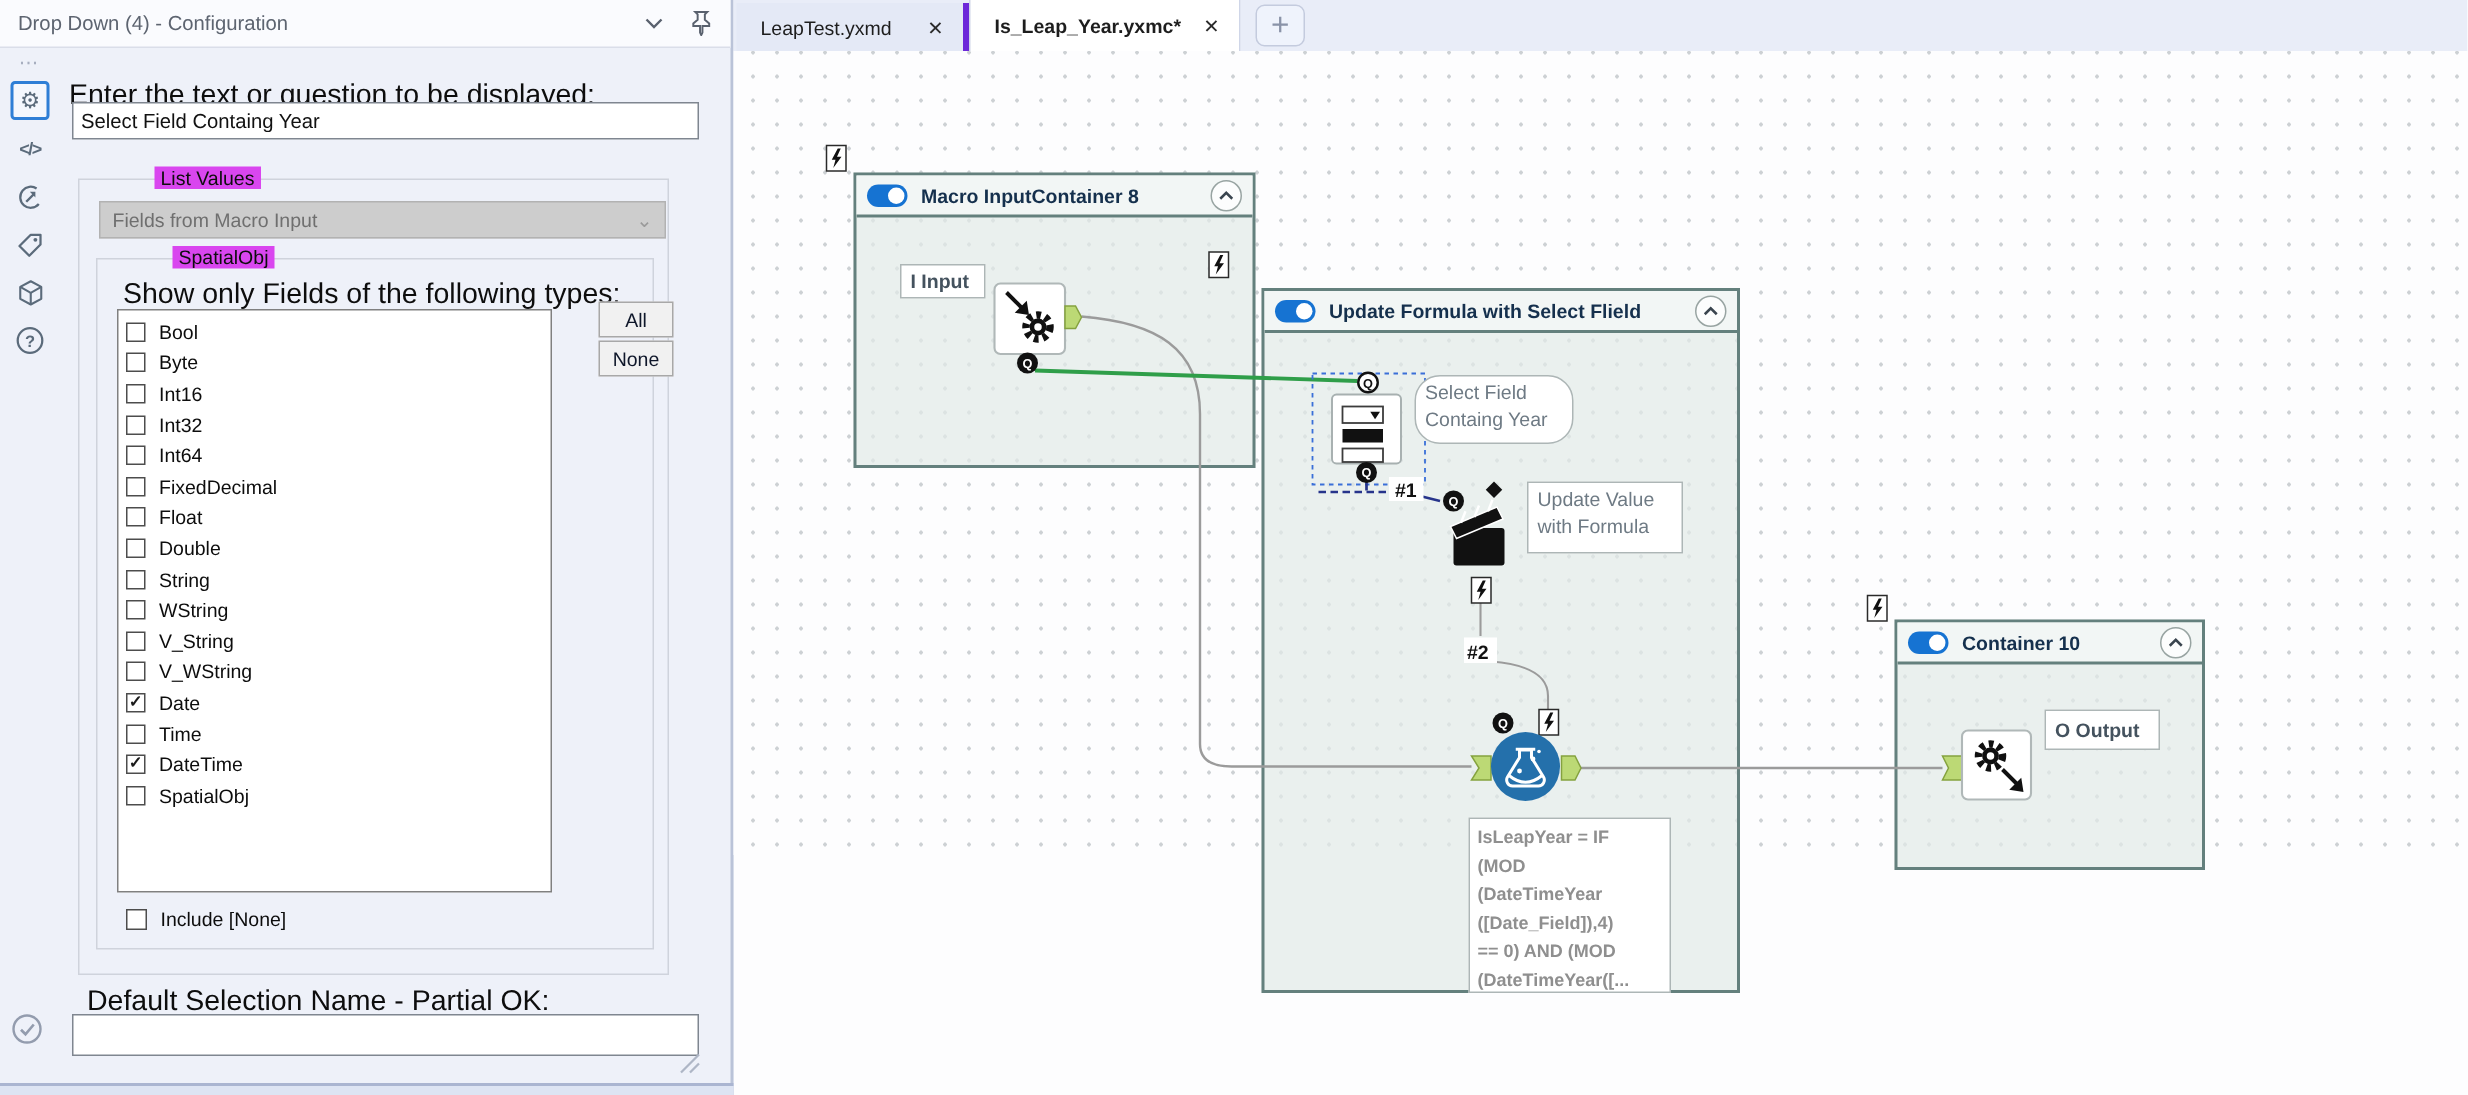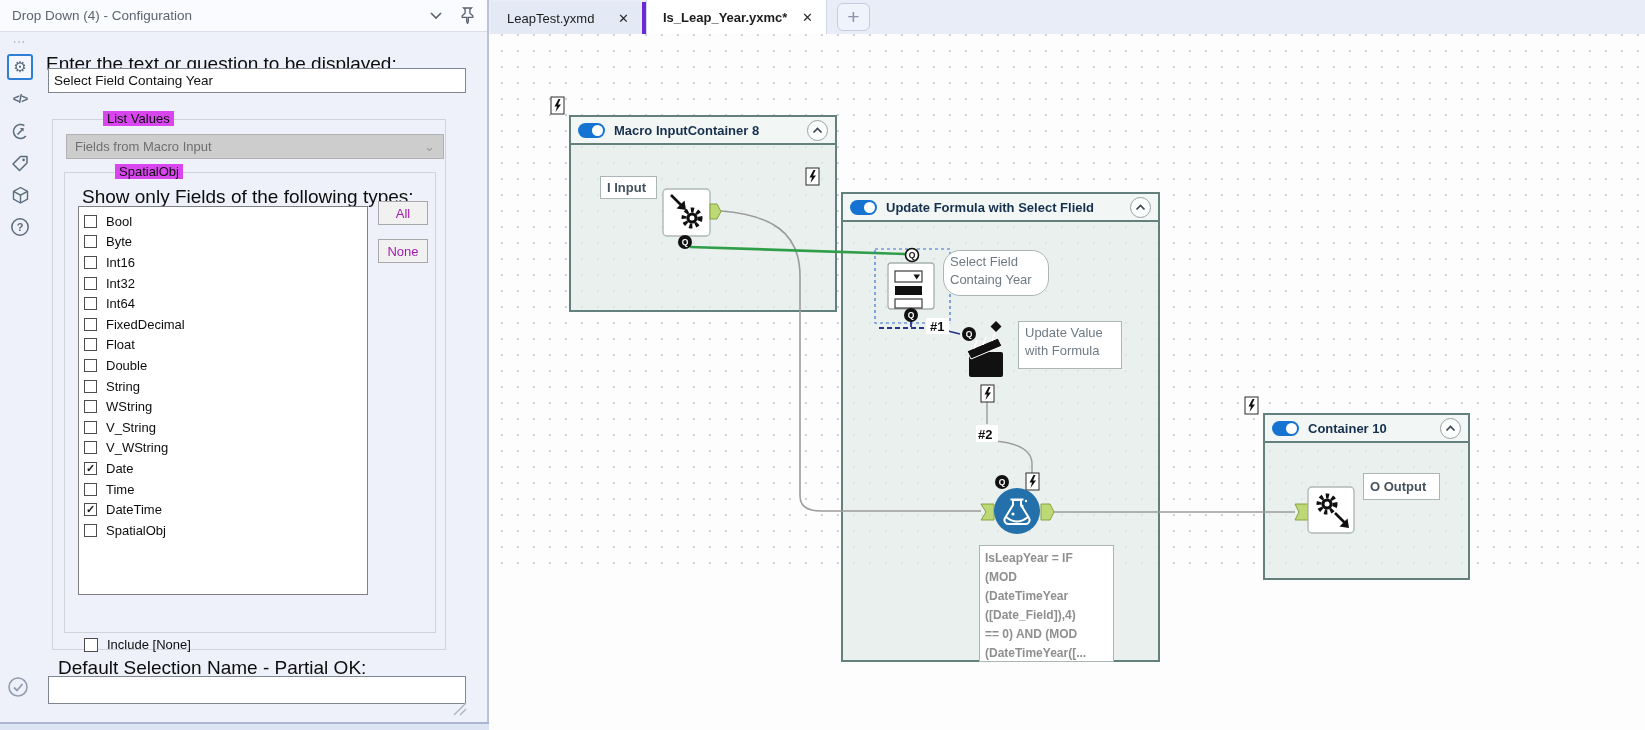--- a/index.html
+++ b/index.html
@@ -40,23 +40,23 @@
              padding-top:4px; }
   .type-row { display:flex; align-items:center; height:20.6px; padding-left:5px; }
   .cb { width:13px; height:13px; border:1px solid #4d4d4d; background:#fff; margin-right:9px;
         display:flex; align-items:center; justify-content:center; font-size:11px; font-weight:bold;
         color:#1a1a1a; line-height:11px; flex:none; }
   .cb span { visibility:hidden; }
   .cb.on span { visibility:visible; }
   .type-lbl { font-size:13px; color:#0d0d0d; }
 
   .win-btn { position:absolute; width:50px; height:24px; background:#f1f1f1; border:1px solid #a8a8a8;
-             font-size:13px; color:#a21caf; display:flex; align-items:center; justify-content:center; }
-
-  .inc-row { position:absolute; display:flex; align-items:flex-end;margin-top:32px; }
+             font-size:13px; color:#0f172a; display:flex; align-items:center; justify-content:center;margin-left:21px; }
+
+  .inc-row { position:absolute; display:flex; align-items:flex-end; }
   .inc-row .cb { width:14px; height:14px; margin-right:9px; }
   .inc-row .type-lbl { font-size:13px; }
 
   .bottom-band { position:absolute; left:0; right:-2px; bottom:0; height:8px; background:#dde4f3;
                  border-top:2px solid #aab5d1; }
 
   
   #canvas { position:absolute; left:489px; top:0; width:1156px; height:730px; }
   .tabbar { position:absolute; left:0; top:0; right:0; height:34px; background:#e9edf8;
             display:flex; align-items:flex-end; }
@@ -259,21 +259,21 @@
       </div>
       <div class="type-row">
         <span class="cb">
           <span>✓</span>
         </span>
         <span class="type-lbl">SpatialObj</span>
       </div>
     </div>
 
   <button class="win-btn" style="left:378px; top:201px;">All</button>
-  <button class="win-btn" style="left:378px; top:239px;">None</button>
+  <button class="win-btn" style="left:378px; top:227px;">None</button>
 
   <div class="inc-row" style="left:84px; top:605px;">
     <span class="cb" id="inc-cb">
         <span>✓</span>
       </span>
     <span class="type-lbl">Include [None]</span>
   </div>
 
   <span class="form-label" style="left:58px; top:657px;">Default Selection Name - Partial OK:</span>
   <input class="txt-input" style="left: 48px; top: 676px; width: 418px; height: 28px;" type="text" value="">

